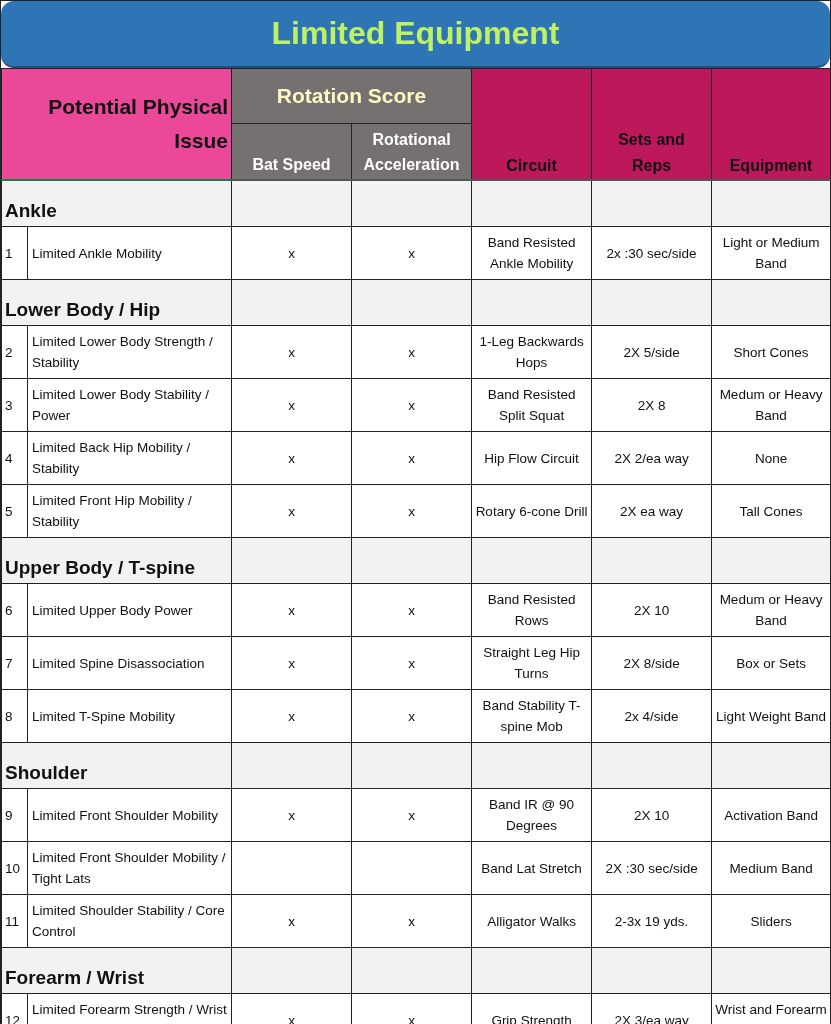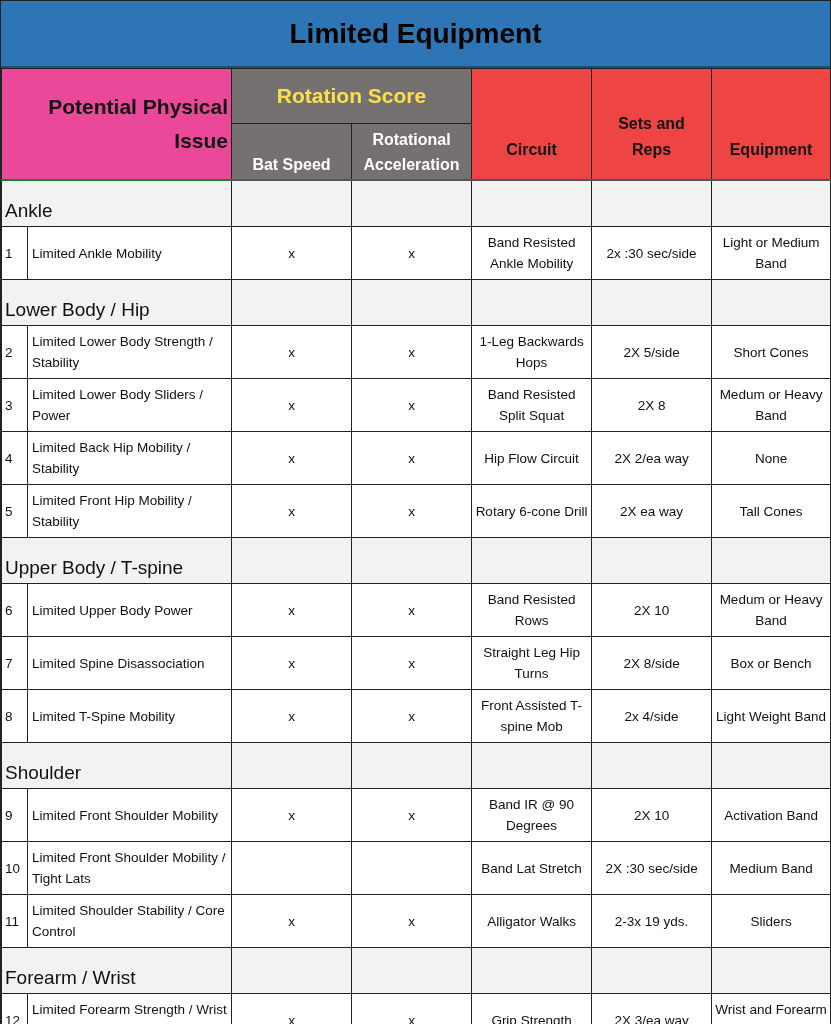--- a/index.html
+++ b/index.html
@@ -1,26 +1,26 @@
 <!DOCTYPE html>
 <html><head>
 <meta charset="utf-8">
 <style>
   html, body { margin: 0; padding: 0; background: #ffffff; }
   body { width: 831px; height: 1024px; overflow: hidden; font-family: "Liberation Sans", "DejaVu Sans", sans-serif; color: #111; }
   .sheet { position: relative; width: 829px; height: 1022px; border: 1px solid #222; }
-  .title-bar { height: 65px; background: #2e75b6; color: #000000; display: flex; align-items: center; justify-content: center; font-size: 28px; font-weight: bold; border-bottom: 2px solid #1f4e79; }
+  .title-bar { height: 65px; background: #2e75b6; color: #bef264; display: flex; align-items: center; justify-content: center; font-size: 32px; font-weight: bold; border-bottom: 2px solid #1f4e79; border-radius: 13px; }
   table { border-collapse: collapse; table-layout: fixed; width: 829px; }
   td, th { border: 1px solid #222; padding: 0 3px; font-size: 13.5px; vertical-align: middle; }
   .h-issue { background: #ec4899; font-size: 21px; font-weight: bold; text-align: right; line-height: 34px; border-bottom: 2px solid #15803d; }
-  .h-rot { background: #767171; color: #fde047; font-size: 21px; font-weight: bold; text-align: center; height: 54px; }
+  .h-rot { background: #767171; color: #fef9c3; font-size: 21px; font-weight: bold; text-align: center; height: 54px; }
   .h-sub { background: #767171; color: #fff; font-size: 16px; font-weight: bold; text-align: center; vertical-align: bottom; padding-bottom: 2px; line-height: 25px; border-bottom: 2px solid #555; margin-top: 24px; }
-  .h-blue { background: #ef4444; font-size: 16px; font-weight: bold; text-align: center; vertical-align: bottom; padding-bottom: 16px; line-height: 26px; border-bottom: 2px solid #555; }
+  .h-blue { background: #be185d; font-size: 16px; font-weight: bold; text-align: center; vertical-align: bottom; padding-bottom: 0; line-height: 26px; border-bottom: 2px solid #555; }
   tr.section td { background: #f2f2f2; height: 41px; }
-  tr.section td.sec-label { font-size: 19px; font-weight: normal; vertical-align: bottom; padding-bottom: 4px; padding-left: 3px; }
+  tr.section td.sec-label { font-size: 19px; font-weight: bold; vertical-align: bottom; padding-bottom: 4px; padding-left: 3px; }
   tr.data td { height: 52px; background: #fff; line-height: 21px; }
   td.num { text-align: left; padding-left: 3px; }
   td.issue { text-align: left; padding-left: 4px; }
   td.c { text-align: center; }
 </style>
 </head>
 <body>
 
 <div class="sheet">
   <div class="title-bar">Limited Equipment</div>
@@ -81,21 +81,21 @@
     <td class="issue">Limited Lower Body Strength / Stability</td>
     <td class="c">x</td>
     <td class="c">x</td>
     <td class="c">1-Leg Backwards Hops</td>
     <td class="c">2X 5/side</td>
     <td class="c">Short Cones</td>
   </tr>
 
   <tr class="data">
     <td class="num">3</td>
-    <td class="issue">Limited Lower Body Sliders / Power</td>
+    <td class="issue">Limited Lower Body Stability / Power</td>
     <td class="c">x</td>
     <td class="c">x</td>
     <td class="c">Band Resisted Split Squat</td>
     <td class="c">2X 8</td>
     <td class="c">Medum or Heavy Band</td>
   </tr>
 
   <tr class="data">
     <td class="num">4</td>
     <td class="issue">Limited Back Hip Mobility / Stability</td>
@@ -135,29 +135,29 @@
     <td class="c">Medum or Heavy Band</td>
   </tr>
 
   <tr class="data">
     <td class="num">7</td>
     <td class="issue">Limited Spine Disassociation</td>
     <td class="c">x</td>
     <td class="c">x</td>
     <td class="c">Straight Leg Hip Turns</td>
     <td class="c">2X 8/side</td>
-    <td class="c">Box or Bench</td>
+    <td class="c">Box or Sets</td>
   </tr>
 
   <tr class="data">
     <td class="num">8</td>
     <td class="issue">Limited T-Spine Mobility</td>
     <td class="c">x</td>
     <td class="c">x</td>
-    <td class="c">Front Assisted T-spine Mob</td>
+    <td class="c">Band Stability T-spine Mob</td>
     <td class="c">2x 4/side</td>
     <td class="c">Light Weight Band</td>
   </tr>
 
   <tr class="section">
     <td class="sec-label" colspan="2">Shoulder</td>
     <td></td>
     <td></td>
     <td></td>
     <td></td>

